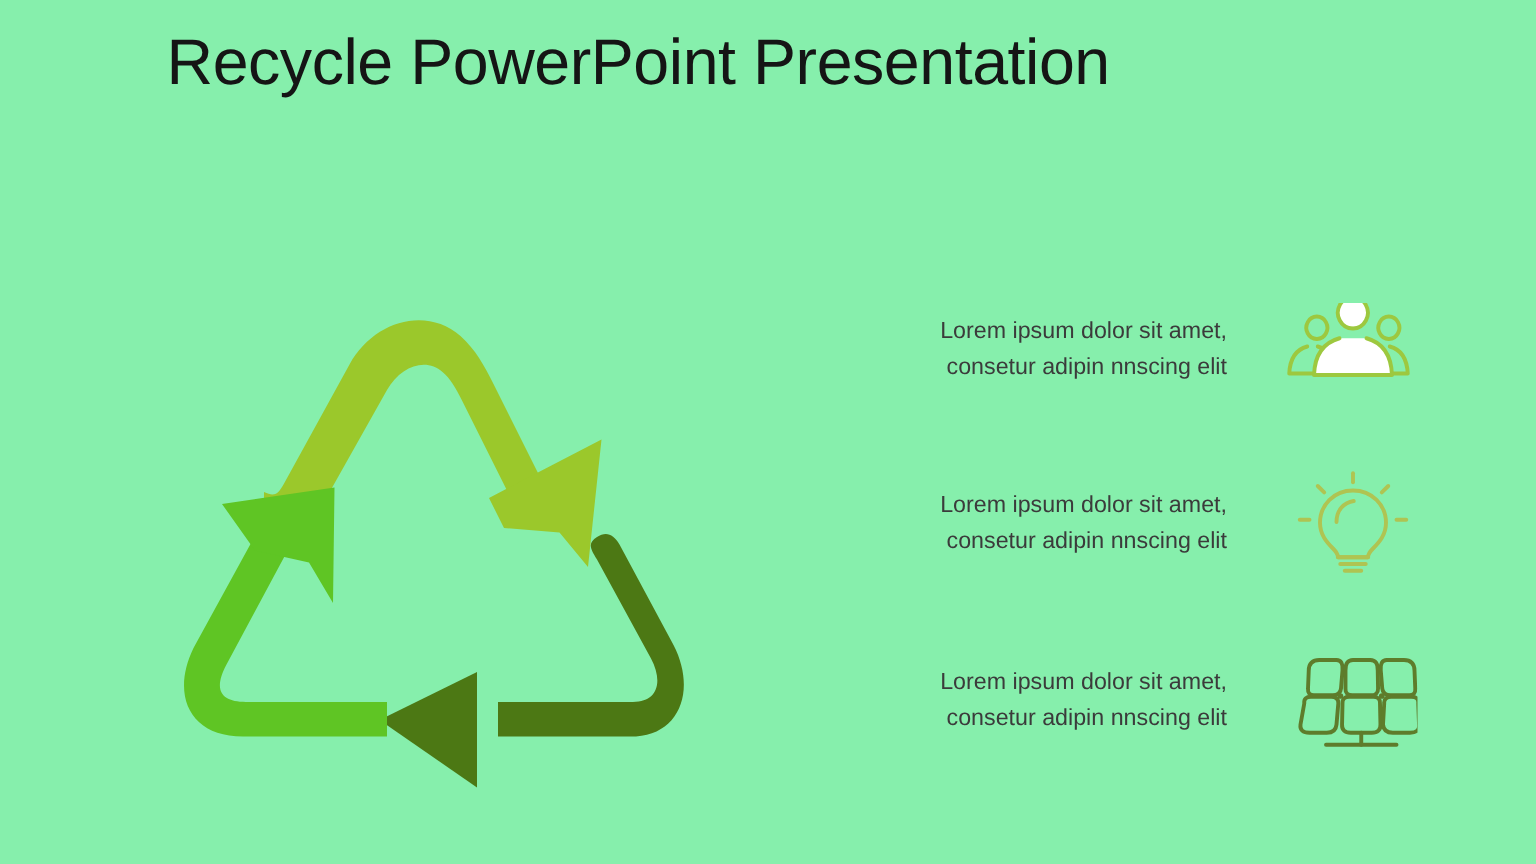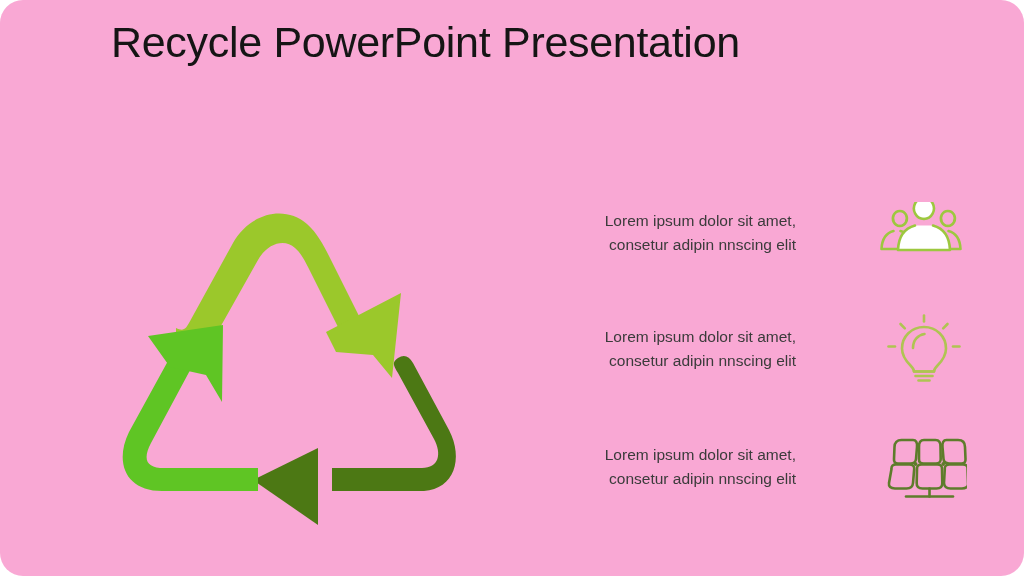--- a/index.html
+++ b/index.html
@@ -11,22 +11,21 @@
     width: 1024px;
     height: 576px;
     position: relative;
     overflow: hidden;
     font-family: "Liberation Sans", sans-serif;
   }
 
   #slide {
     position: absolute;
     inset: 0;
-    background: #f9a8d4;
-    border-radius: 23px;
+    background: #86efac;
   }
 
   
   #slide-title {
     position: absolute;
     left: 111px;
     top: 18px;
     width: 820px;
     font-family: "Liberation Sans", sans-serif;
     font-size: 43px;
@@ -59,21 +58,21 @@
     width: 420px;
     height: 340px;
   }
   .content-row {
     position: absolute;
     left: 0;
     width: 420px;
     height: 86px;
     display: flex;
     align-items: center;
-    justify-content: space-between;
+    justify-content: center;
   }
   .row-1 { top: 4px; }
   .row-2 { top: 120px; }
   .row-3 { top: 238px; }
 
   .row-text {
     flex: 0 0 auto;
     width: 236px;
     text-align: right;
     font-family: "Liberation Sans", sans-serif;

